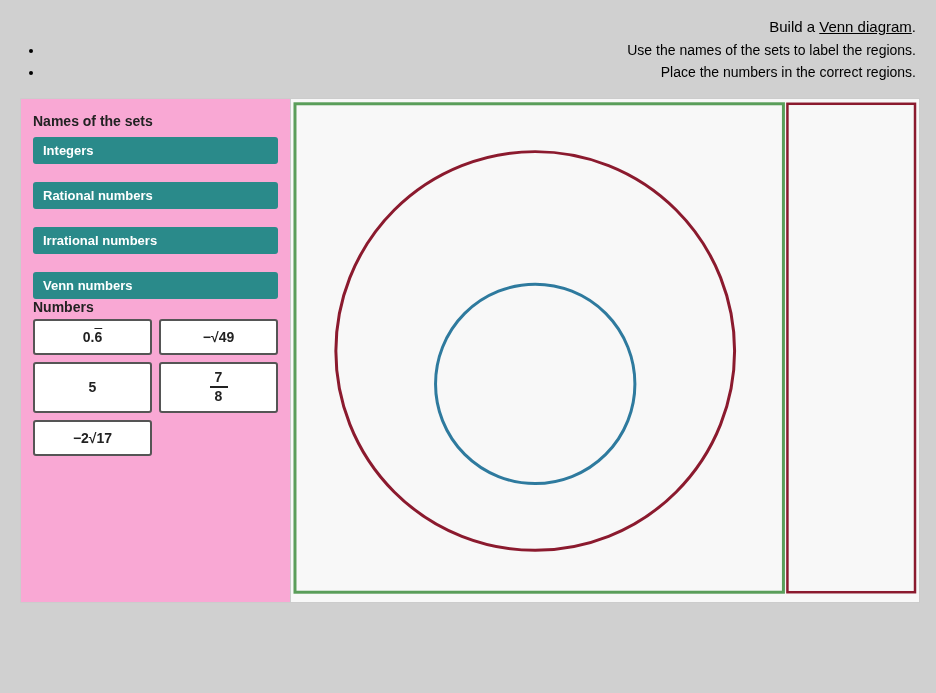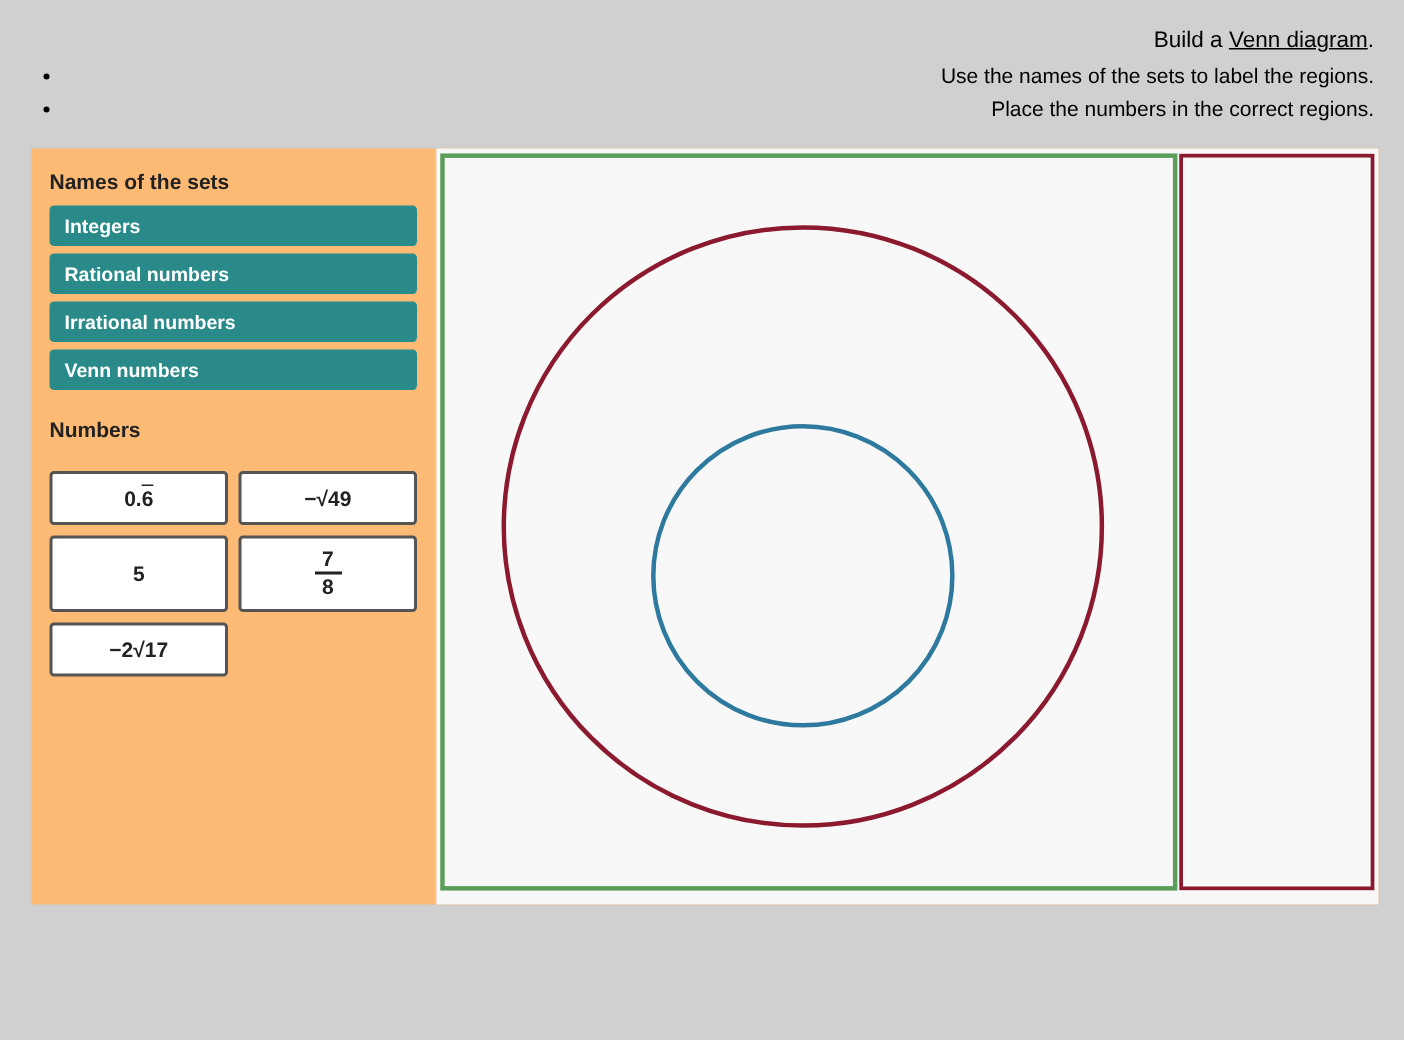--- a/index.html
+++ b/index.html
@@ -25,21 +25,21 @@
     }
     .bullet-list {
       list-style: disc;
       padding-left: 24px;
       font-size: 14px;
       line-height: 1.6;
     }
 
     .main-container {
       display: flex;
-      background: #fdba74;
+      background: #f9a8d4;
       border: 1px solid #ccc;
       width: 900px;
     }
 
     
     .left-panel {
       width: 270px;
       min-width: 270px;
       border-right: 1px solid #ccc;
       padding: 14px 12px;
@@ -48,40 +48,39 @@
     .section-title {
       font-size: 14px;
       font-weight: bold;
       margin-bottom: 8px;
       color: #222;
     }
 
     .set-buttons {
       display: flex;
       flex-direction: column;
-      gap: 5px;
-      margin-bottom: 18px;
+      gap: 18px;
       border-radius: 29px;
     }
 
     .set-btn {
       background: #2a8a8a;
       color: #fff;
       border: none;
       border-radius: 3px;
       padding: 6px 10px;
       font-size: 13px;
       font-weight: bold;
       text-align: left;
       cursor: grab;
       user-select: none;
     }
 
     .numbers-section .section-title {
-      margin-bottom: 20px;
+      margin-bottom: 4px;
     }
 
     .numbers-grid {
       display: grid;
       grid-template-columns: 1fr 1fr;
       gap: 7px;
     }
 
     .num-btn {
       background: #fff;

